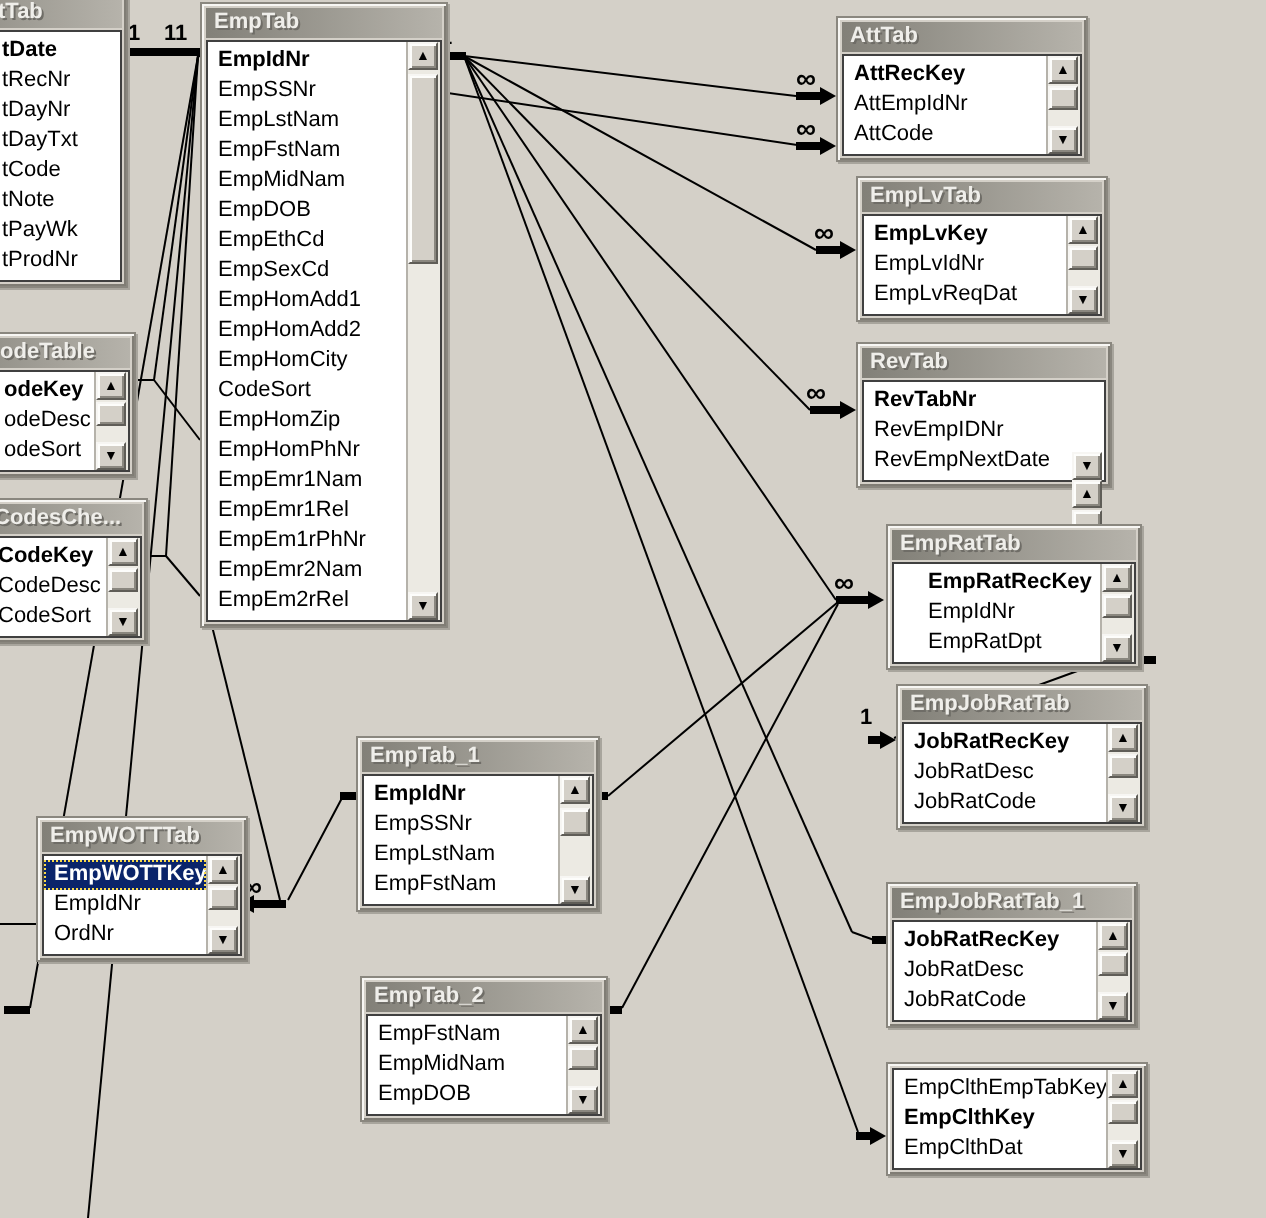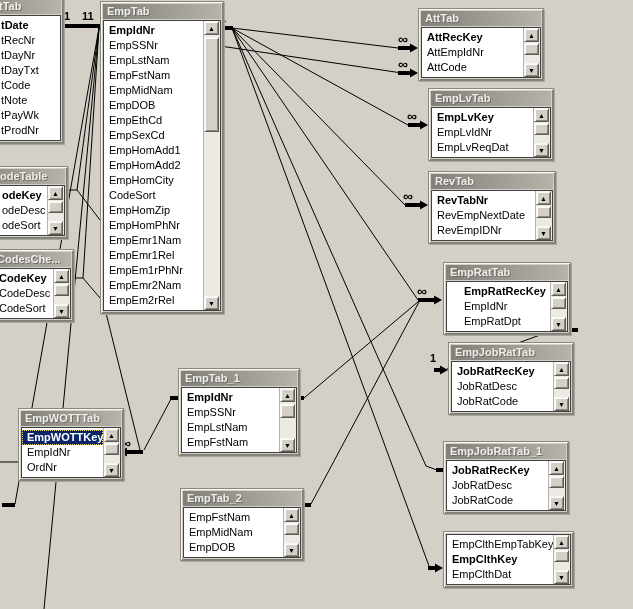--- a/index.html
+++ b/index.html
@@ -183,25 +183,25 @@
         </div>
         <div class="sb">
           <div class="sbtn up">▲</div>
           <div class="sthumb" style="top: 15px; height: 12px;"></div>
           <div class="sbtn down">▼</div>
         </div>
       </div>
     </div>
     <div class="tw" style="left: 428px; top: 171px; width: 122px;">
       <div class="title">RevTab</div>
-      <div class="body" style="height: 49px;">
+      <div class="body" style="height: 49px; align-items: flex-end;">
         <div class="fields">
           <div class="row bold">RevTabNr</div>
+          <div class="row">RevEmpIDNr</div>
           <div class="row">RevEmpNextDate</div>
-          <div class="row">RevEmpIDNr</div>
         </div>
         <div class="sb">
           <div class="sbtn up">▲</div>
           <div class="sthumb" style="top: 15px; height: 12px;"></div>
           <div class="sbtn down">▼</div>
         </div>
       </div>
     </div>
     <div class="tw" style="left: 443px; top: 262px; width: 122px;">
       <div class="title">EmpRatTab</div>

